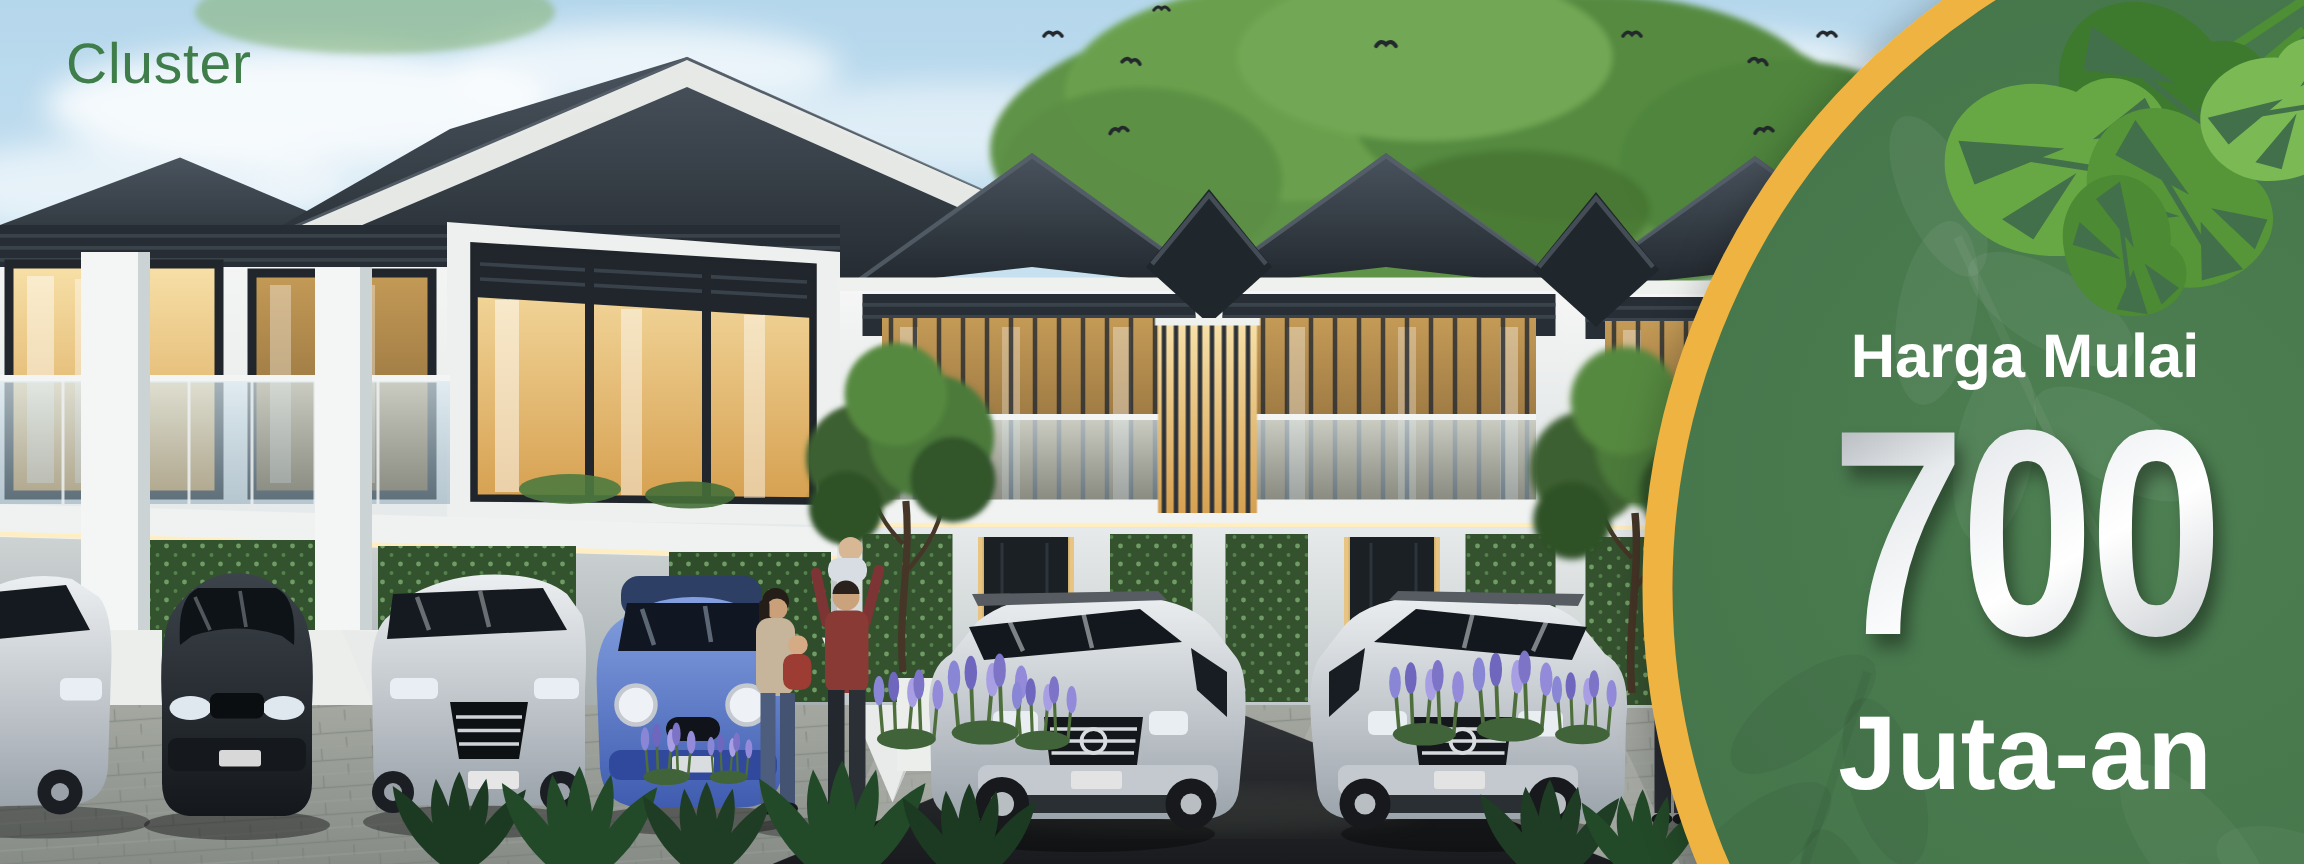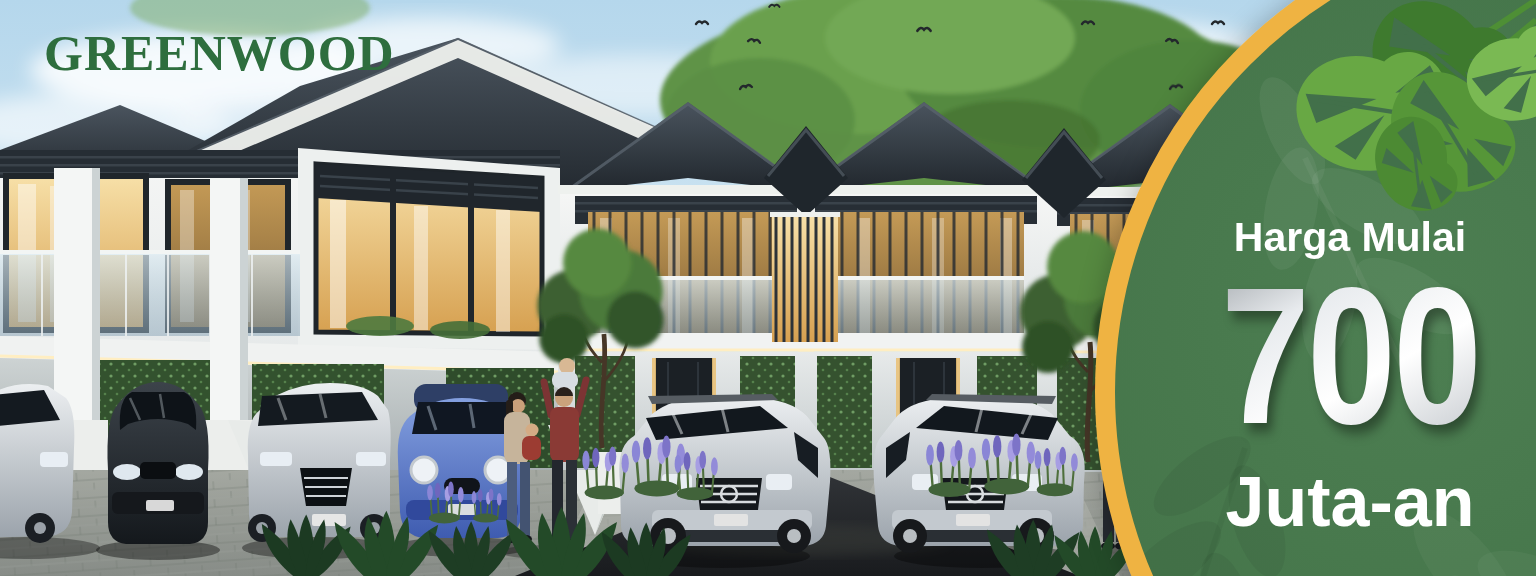--- a/index.html
+++ b/index.html
@@ -512,16 +512,16 @@
     <g transform="translate(206 166) rotate(62) scale(.7)" fill="#4c8a33">
         <use href="#monleaf"></use>
       </g>
   </svg>
 
   <div class="badge-line1">Harga Mulai</div>
   <div class="badge-price">700</div>
   <div class="badge-line2">Juta-an</div>
 
   <div class="title">
-    <div class="title-name">GREENWOOD</div>
+    <div class="title-prefix">Cluster</div>
   </div>
 
 </div>
 
 </body></html>

